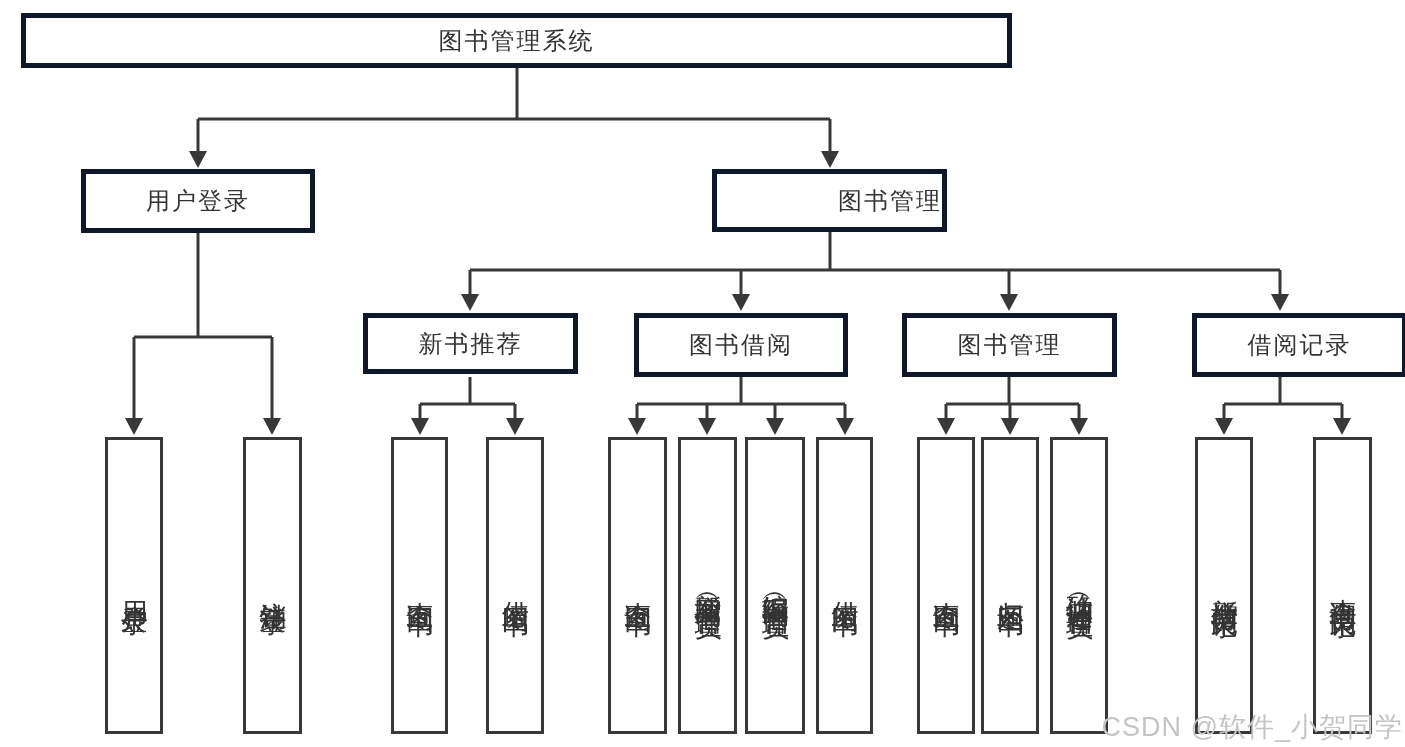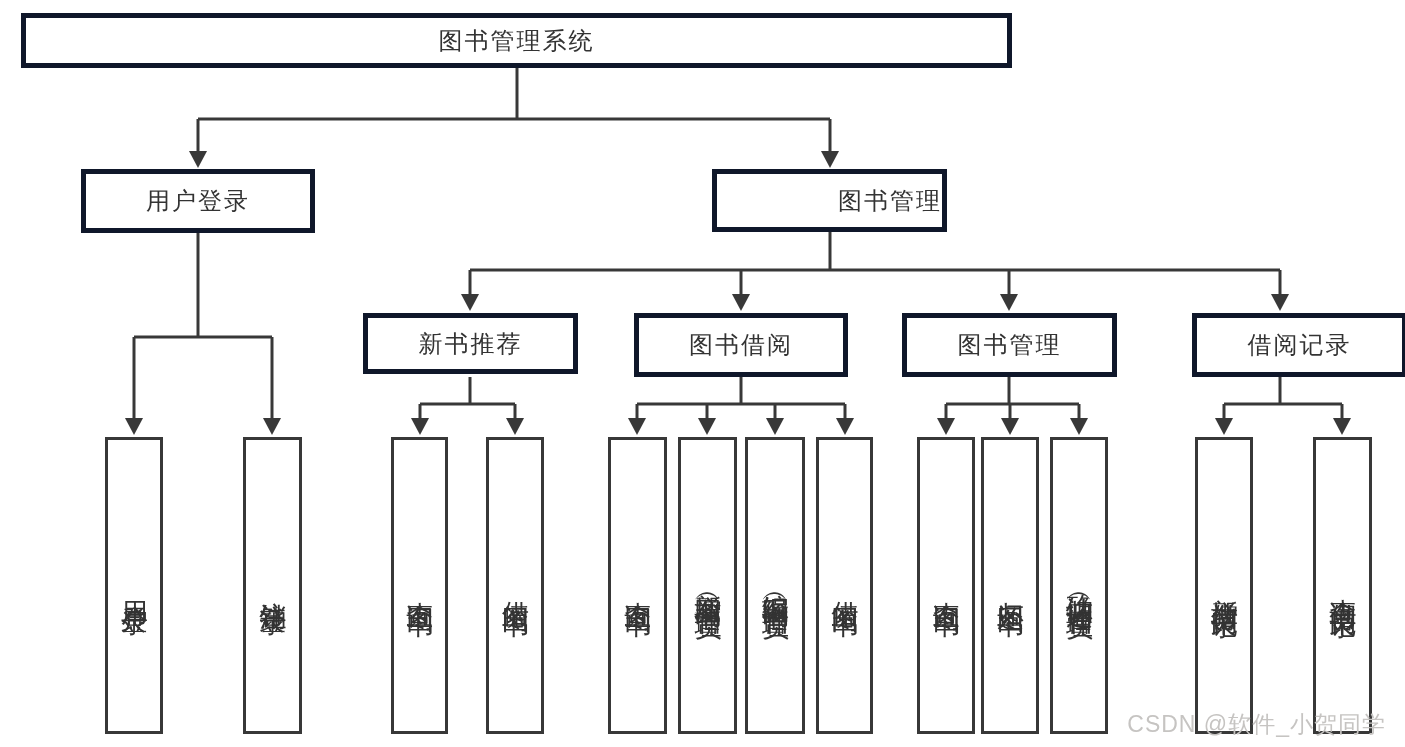--- a/index.html
+++ b/index.html
@@ -39,23 +39,23 @@
   .vtext {
     writing-mode: vertical-rl;
     text-orientation: mixed;
     font-size: 27px;
     line-height: 1;
     letter-spacing: 3px;
     white-space: nowrap;
   }
   .watermark {
     position: absolute;
-    right: 19px;
+    right: 2px;
     top: 709px;
-    font-size: 23px;
+    font-size: 27px;
     color: #c6c4c2;
     letter-spacing: 1px;
     white-space: nowrap;
     z-index: 3;
   }
 </style>
 </head>
 <body>
 
 <div class="canvas">

